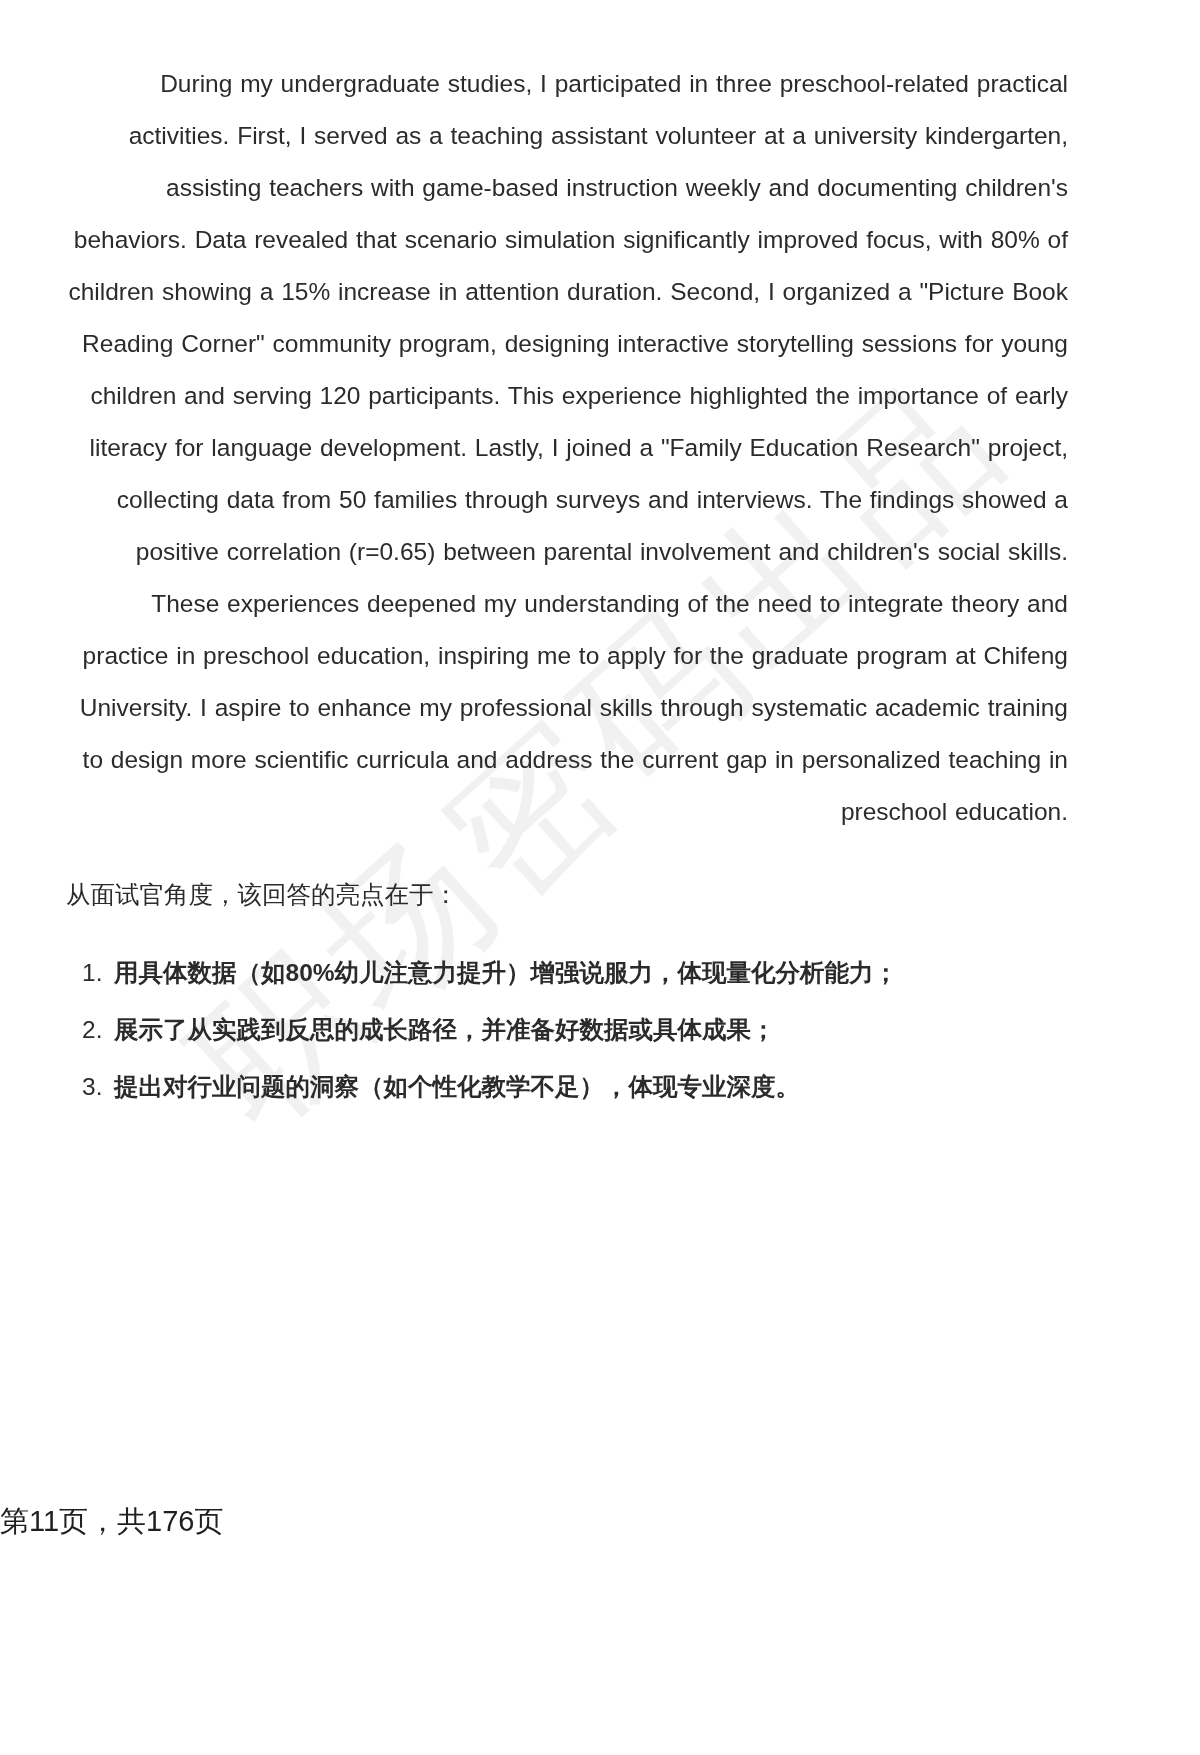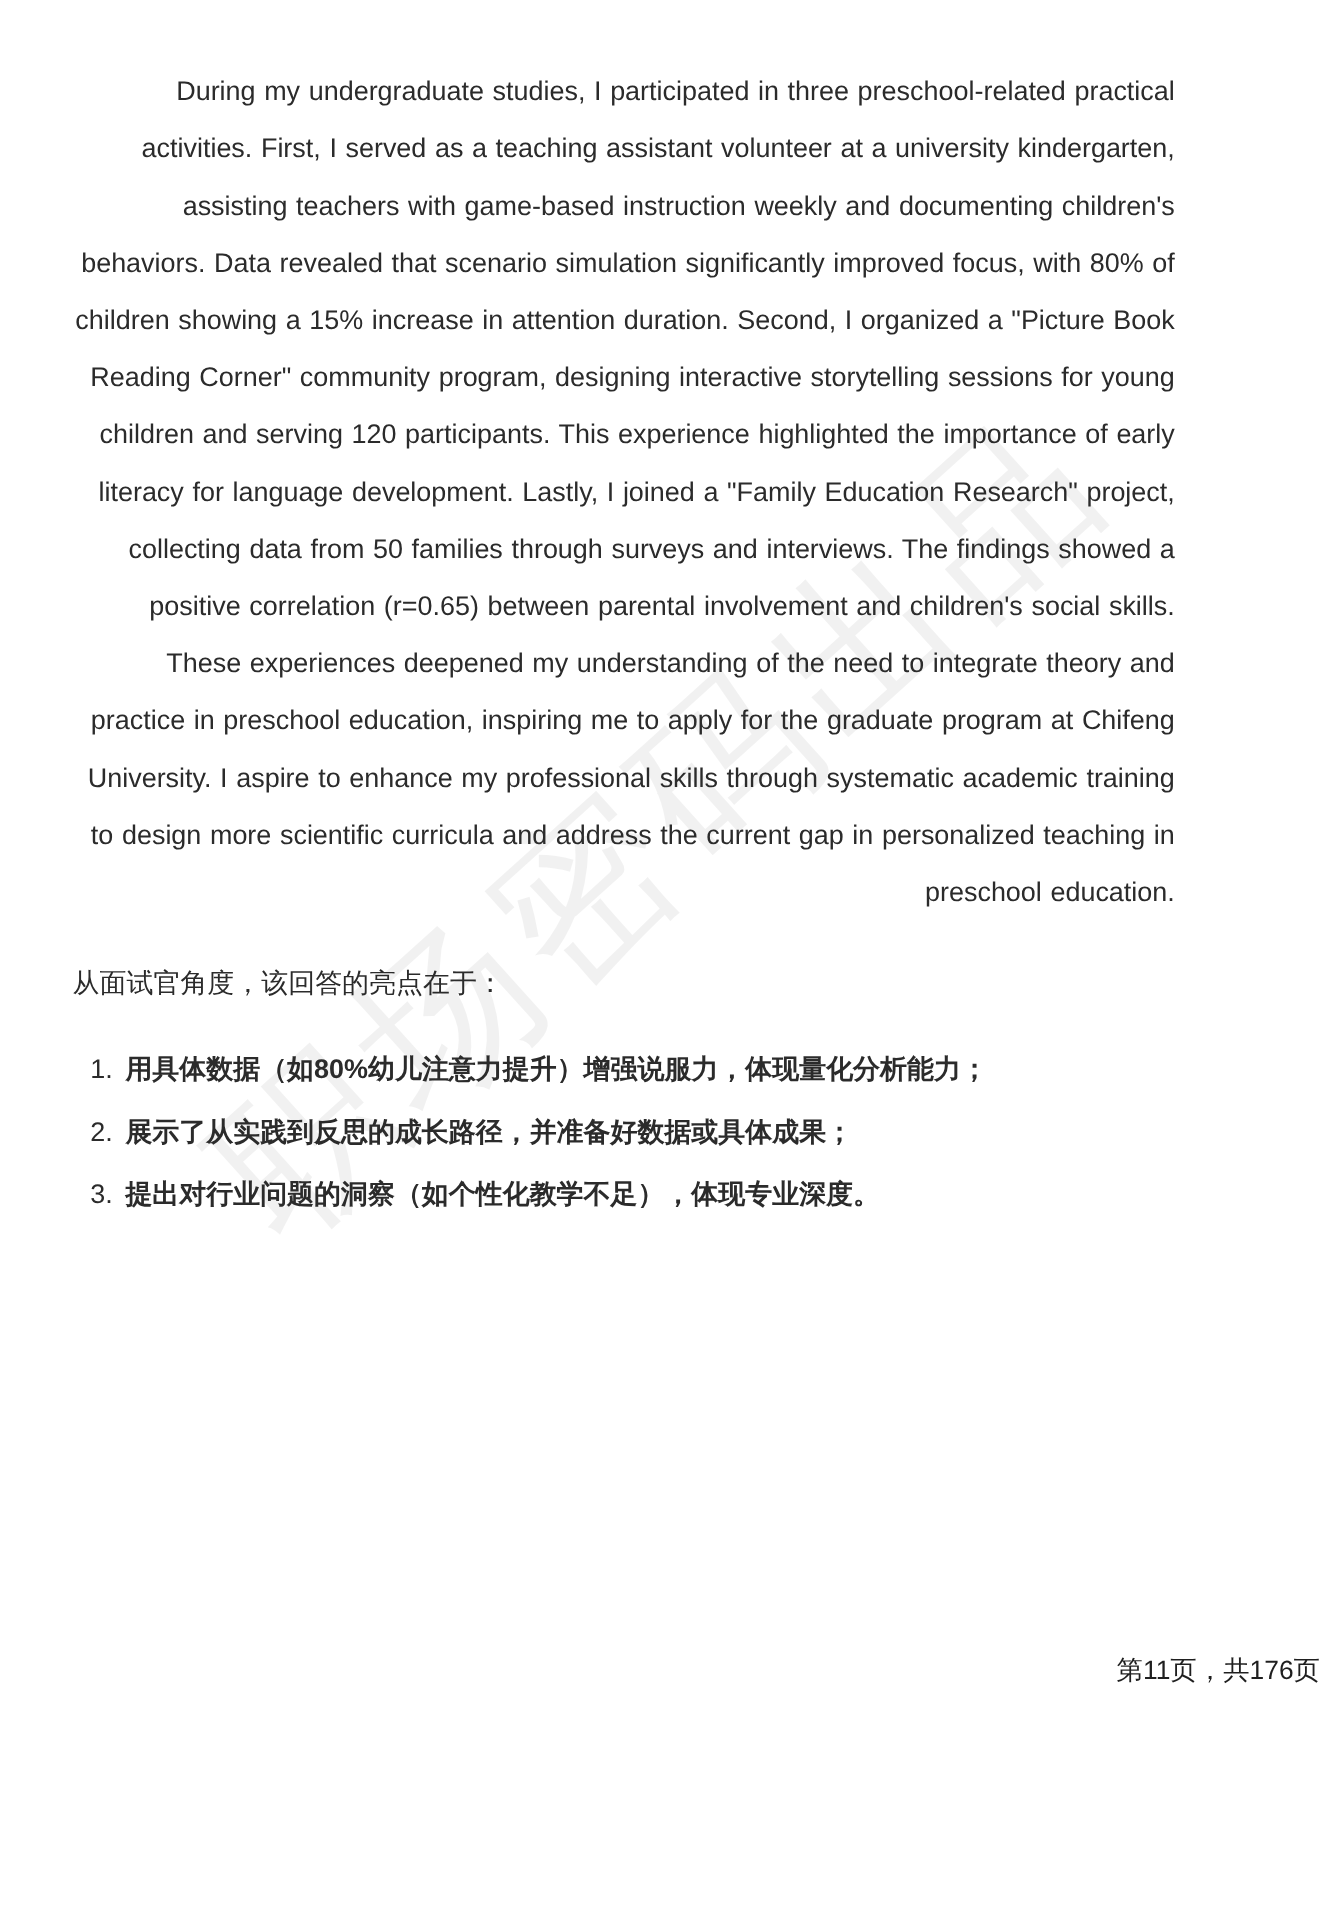--- a/index.html
+++ b/index.html
@@ -77,22 +77,22 @@
   .list-continuation {
     margin-left: 48px;
     font-size: 24.5px;
     line-height: 57px;
   }
   .footer {
     position: absolute;
     left: 0;
     right: 0;
     top: 1502px;
-    text-align: right;
-    font-size: 24px;
+    text-align: left;
+    font-size: 29px;
     color: #1f1f1f;
     z-index: 1;
   }
 </style>
 </head>
 <body>
 
 <div class="page">
 
   <div class="watermark">职场密码出品</div>

